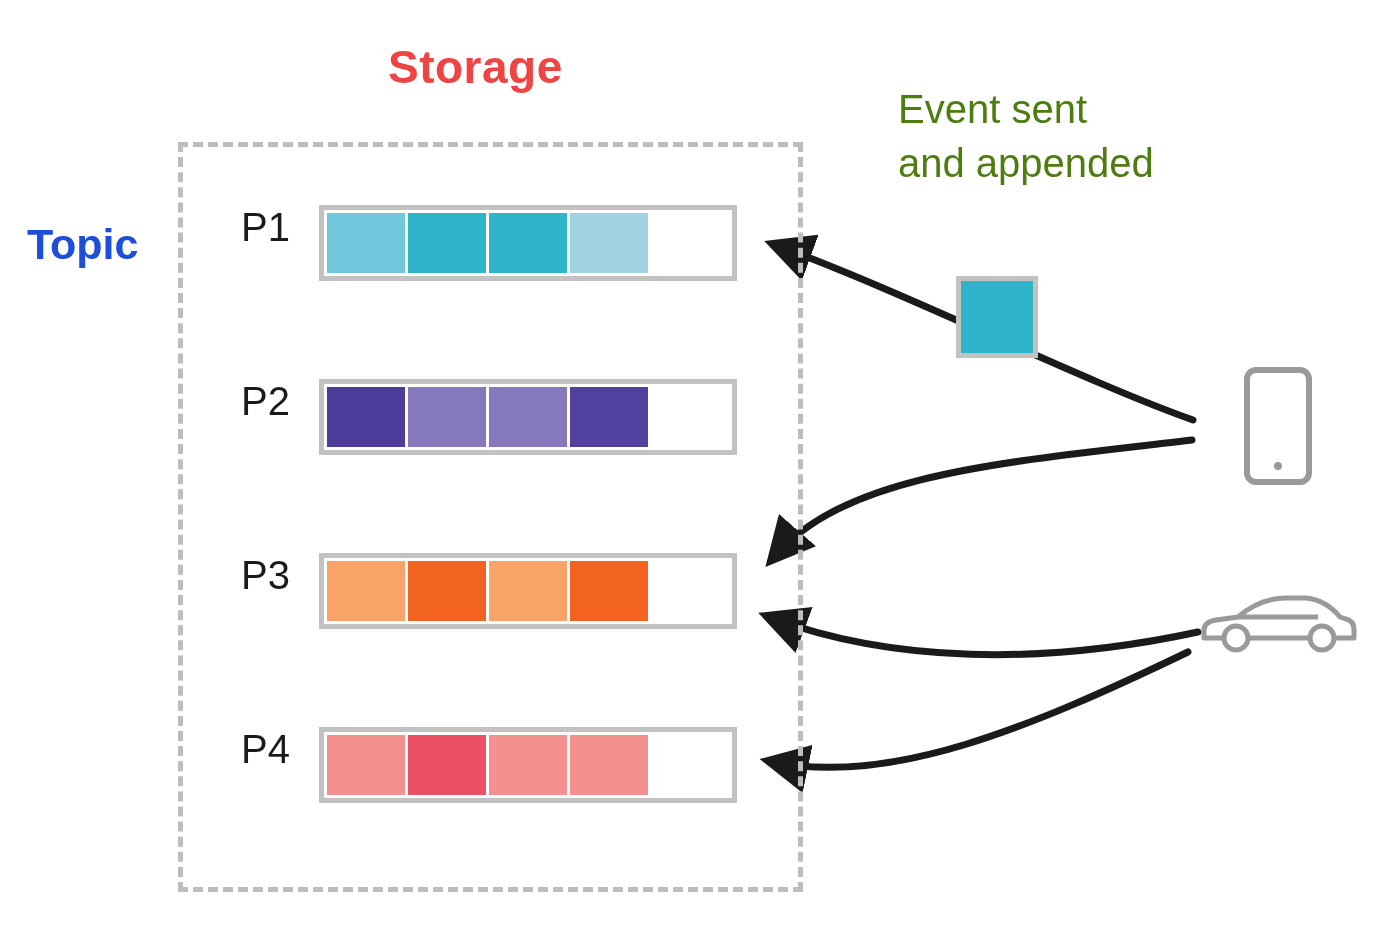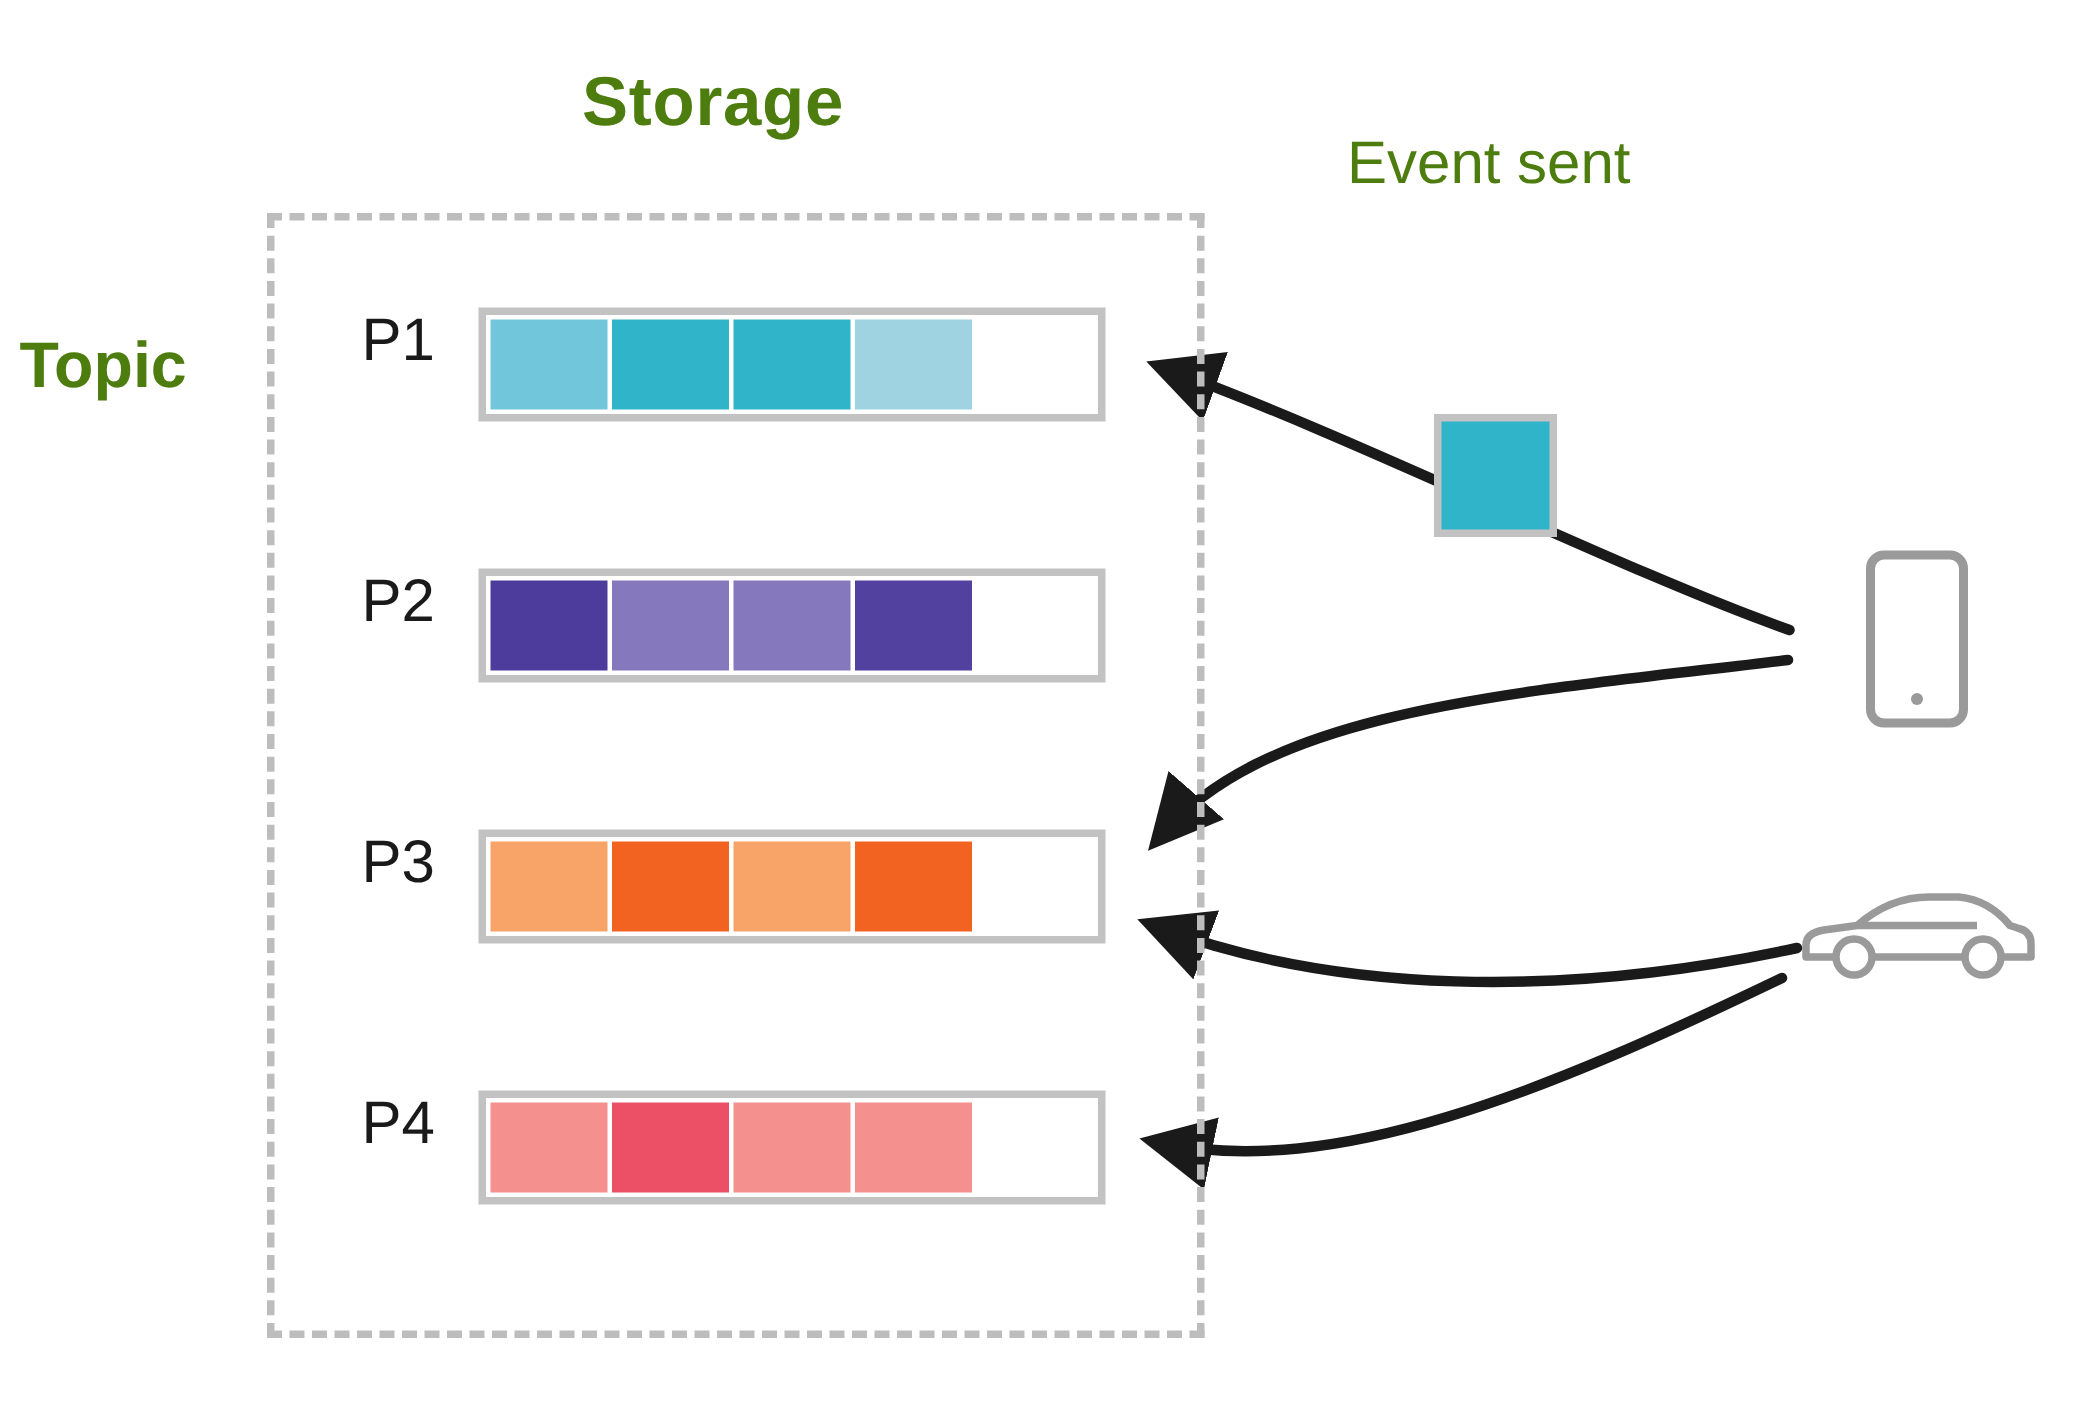--- a/index.html
+++ b/index.html
@@ -5,26 +5,26 @@
   html,body{margin:0;padding:0;background:#ffffff;}
   body{font-family:"Liberation Sans", sans-serif;}
   .canvas{
     position:relative;
     width:1385px;height:949px;
     background:#ffffff;
     overflow:hidden;
   }
   .storage-title{
     position:absolute;left:388px;top:40px;
-    font-size:46px;font-weight:bold;color:#4d7c0f;
+    font-size:46px;font-weight:bold;color:#ef4444;
     letter-spacing:0.5px;
   }
   .topic-label{
-    position:absolute;left:13px;top:220px;
-    font-size:43px;font-weight:bold;color:#4d7c0f;
+    position:absolute;left:27px;top:220px;
+    font-size:43px;font-weight:bold;color:#1d4ed8;
   }
   .dashed-box{
     position:absolute;left:178px;top:142px;
     width:625px;height:750px;
     border:5px dashed #bdbdbd;
     box-sizing:border-box;
     display:flex;flex-direction:column;
     padding-top:58px;gap:98px;
   }
   .partition-row{
@@ -126,20 +126,21 @@
             <div class="partition-cell" style="background: rgb(236, 80, 102);"></div>
             <div class="partition-cell" style="background: rgb(244, 144, 141);"></div>
             <div class="partition-cell" style="background: rgb(244, 144, 141);"></div>
             <div class="partition-cell" style="background: rgb(255, 255, 255);"></div>
           </div>
         </div></div>
   </div>
 
   <div class="annotation">
     <div>Event sent</div>
+    <div>and appended</div>
   </div>
 
   <div class="event-square" style="background: rgb(47, 180, 201);"></div>
 
   <div class="phone-icon-wrap">
     <svg width="70" height="120" viewBox="0 0 70 120" xmlns="http://www.w3.org/2000/svg">
       <rect x="4" y="4" width="62" height="112" rx="9" fill="none" stroke="#9a9a9a" stroke-width="6"></rect>
       <circle cx="35" cy="100" r="4" fill="#9a9a9a"></circle>
     </svg>
   </div>

